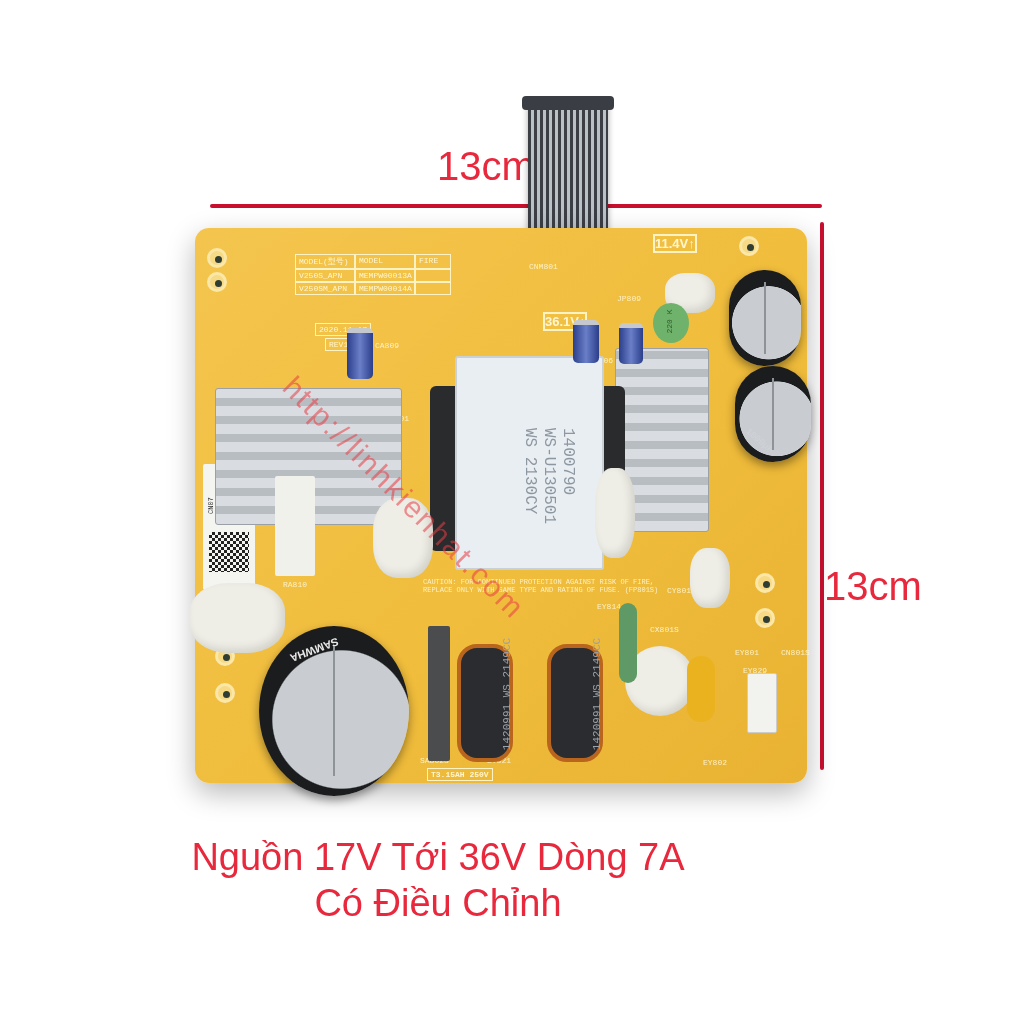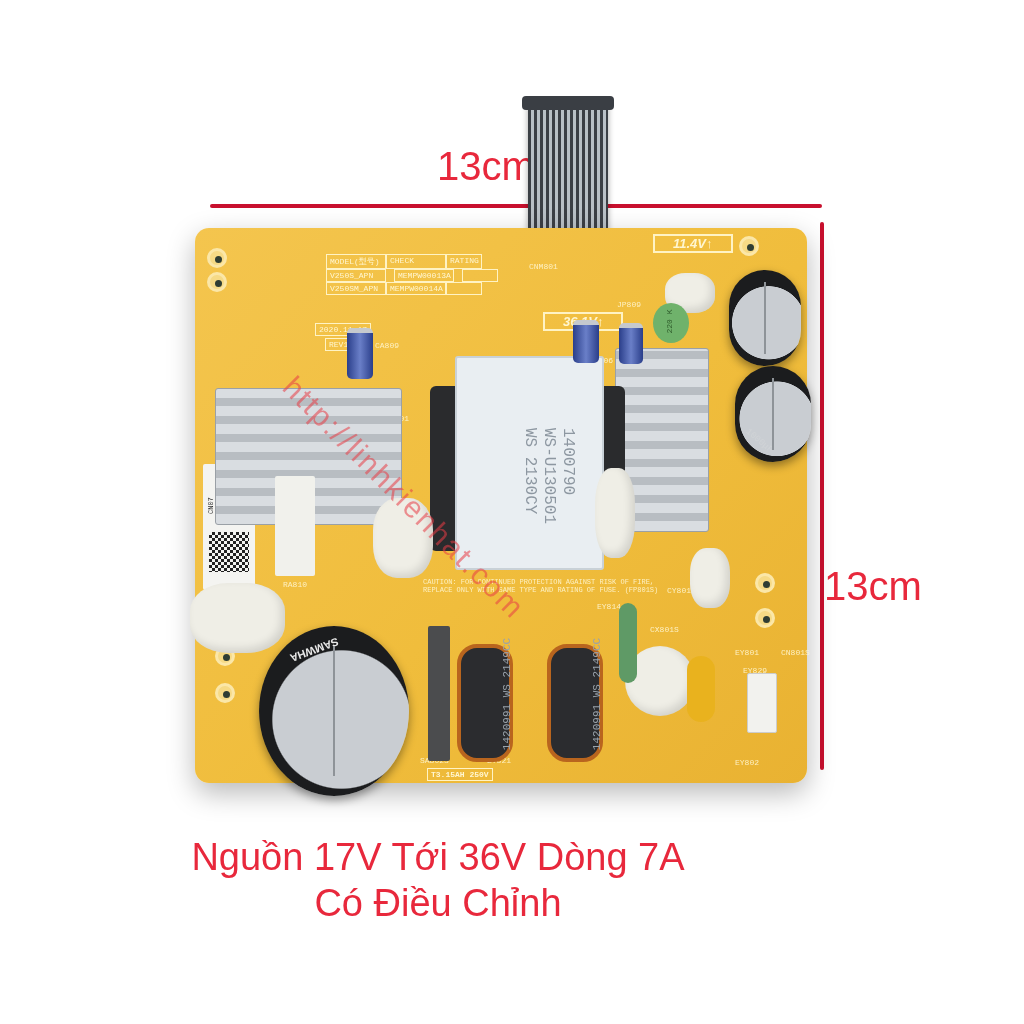--- a/index.html
+++ b/index.html
@@ -18,21 +18,21 @@
   .transformer{left:455px;top:355px;width:145px;height:210px;background:#e9eef2;border:2px solid #c9d1d7;border-radius:3px;}
   .core{left:430px;top:385px;width:195px;height:165px;background:#2a2b2d;border-radius:6px;}
   .xfmr-text{position:absolute;left:10px;top:70px;color:#8d97a1;font-family:"Liberation Mono",monospace;font-size:16px;transform:rotate(90deg);transform-origin:left top;white-space:nowrap;line-height:1.2;left:120px;}
   .heatsink{background:repeating-linear-gradient(0deg,#d9dde1 0 10px,#b8bdc2 10px 18px);border:1px solid #9aa0a6;border-radius:3px;}
   .cap-big{border-radius:50%;background:radial-gradient(circle at 55% 55%,#c9cdd2 0 55%,#1b1c1e 56% 100%);box-shadow:0 4px 10px rgba(0,0,0,.4);}
   .cap-big::after{content:"";position:absolute;left:50%;top:12%;width:2px;height:76%;background:#8e9398;transform:translateX(-50%);}
   .glue{background:#efeee6;border-radius:40%;box-shadow:inset -4px -4px 8px rgba(0,0,0,.12);}
   .choke{background:#2b2c2f;border-radius:20px;border:4px solid #b9651e;}
   .choke-text{color:#9aa3ab;font-family:"Liberation Mono",monospace;font-size:11px;transform:rotate(-90deg);white-space:nowrap;position:absolute;left:-10px;top:40px;}
   .label-box{border:1px solid #fff3c4;color:#fff6d0;font-family:"Liberation Mono",monospace;font-size:8px;padding:1px 3px;}
-  .volt-tag{color:#fff6d0;border:2px solid #fff3c4;font-family:"Liberation Sans",sans-serif;font-weight:bold;font-size:13px;padding:0 18px;position:absolute;font-style:italic;}
+  .volt-tag{color:#fff6d0;border:2px solid #fff3c4;font-family:"Liberation Sans",sans-serif;font-weight:bold;font-size:13px;padding:0 0;position:absolute;}
   .sticker{background:#f4f4f1;border-radius:2px;}
   .qr{background:repeating-conic-gradient(#222 0 25%,#f4f4f1 0 50%) 0 0/6px 6px;}
   .watermark{color:rgba(232,60,70,.55);font-size:30px;font-family:"Liberation Sans",sans-serif;transform:rotate(45deg);transform-origin:left top;white-space:nowrap;letter-spacing:2px;}
 </style>
 </head>
 <body>
 
 <div class="abs dim-line-h"></div>
 <div class="abs dim-label" style="left:437px;top:146px;">13cm</div>
 <div class="abs dim-line-v"></div>
@@ -43,58 +43,58 @@
 <div class="abs board">
 
   <div class="hole" style="left:12px;top:20px;"></div>
   <div class="hole" style="left:12px;top:44px;"></div>
   <div class="hole" style="left:544px;top:8px;"></div>
   <div class="hole" style="left:20px;top:418px;"></div>
   <div class="hole" style="left:20px;top:455px;"></div>
   <div class="hole" style="left:560px;top:345px;"></div>
   <div class="hole" style="left:560px;top:380px;"></div>
 
-  <div class="abs" style="left:100px;top:26px;margin-left:31px;">
+  <div class="abs" style="left:100px;top:26px;">
     <div style="display:flex;">
       <div class="label-box" style="width:52px;">MODEL(型号)</div>
-      <div class="label-box" style="width:52px;">CHECK</div>
-      <div class="label-box" style="width:28px;">RATING</div>
+      <div class="label-box" style="width:52px;">MODEL</div>
+      <div class="label-box" style="width:28px;">FIRE</div>
     </div>
-    <div style="display:flex;gap:8px;">
+    <div style="display:flex;">
       <div class="label-box" style="width:52px;">V250S_APN</div>
       <div class="label-box" style="width:52px;">MEMPW00013A</div>
       <div class="label-box" style="width:28px;height:9px;"></div>
     </div>
     <div style="display:flex;">
       <div class="label-box" style="width:52px;">V250SM_APN</div>
       <div class="label-box" style="width:52px;">MEMPW00014A</div>
       <div class="label-box" style="width:28px;height:9px;"></div>
     </div>
   </div>
 
   <div class="volt-tag" style="left:458px;top:6px;">11.4V↑</div>
   <div class="volt-tag" style="left:348px;top:84px;">36.1V↑</div>
 
   <div class="label-box abs" style="left:120px;top:95px;">2020.11.17</div>
   <div class="label-box abs" style="left:130px;top:110px;">REV1.0</div>
 
   <div class="silk" style="left:334px;top:34px;">CNM801</div>
-  <div class="silk" style="left:422px;top:72px;">JP809</div>
+  <div class="silk" style="left:422px;top:66px;">JP809</div>
   <div class="silk" style="left:394px;top:128px;">JP806</div>
   <div class="silk" style="left:180px;top:113px;">CA809</div>
   <div class="silk" style="left:190px;top:186px;">JP801</div>
   <div class="silk" style="left:580px;top:204px;">SW801</div>
   <div class="silk" style="left:88px;top:352px;">RA810</div>
   <div class="silk" style="left:472px;top:358px;">CY801S</div>
   <div class="silk" style="left:455px;top:374px;margin-top:23px;">CX801S</div>
   <div class="silk" style="left:402px;top:374px;">EY814</div>
   <div class="silk" style="left:540px;top:420px;">EY801</div>
   <div class="silk" style="left:586px;top:420px;">CN801S</div>
   <div class="silk" style="left:548px;top:438px;">EY829</div>
-  <div class="silk" style="left:540px;top:530px;">EY802</div>
+  <div class="silk" style="left:508px;top:530px;">EY802</div>
   <div class="silk" style="left:292px;top:528px;">EY821</div>
   <div class="silk" style="left:225px;top:528px;">SA802S</div>
 
   <div class="silk" style="left:228px;top:350px;width:240px;font-size:7px;line-height:1.2;">CAUTION: FOR CONTINUED PROTECTION AGAINST RISK OF FIRE, REPLACE ONLY WITH SAME TYPE AND RATING OF FUSE. (FP801S)</div>
 
   <div class="label-box abs" style="left:232px;top:540px;font-weight:bold;">T3.15AH 250V</div>
 
   <div class="abs sticker" style="left:8px;top:236px;width:52px;height:126px;">
     <div style="position:absolute;left:4px;top:50px;transform:rotate(-90deg);transform-origin:left top;font-family:'Liberation Mono',monospace;font-size:7px;color:#333;line-height:1.25;white-space:nowrap;">
       <div>CN07</div>

